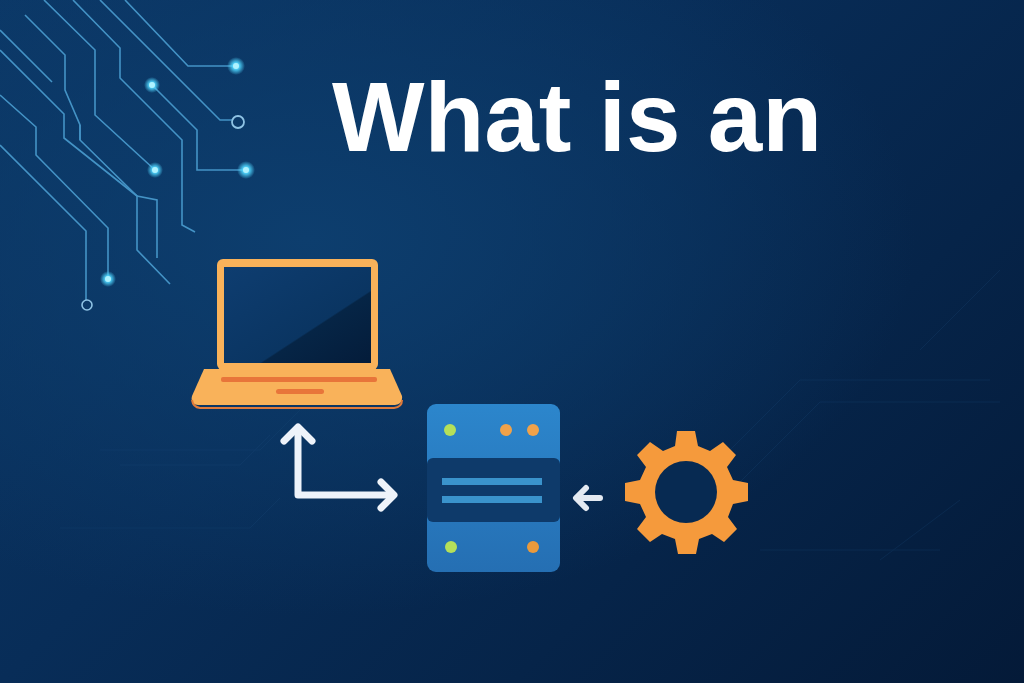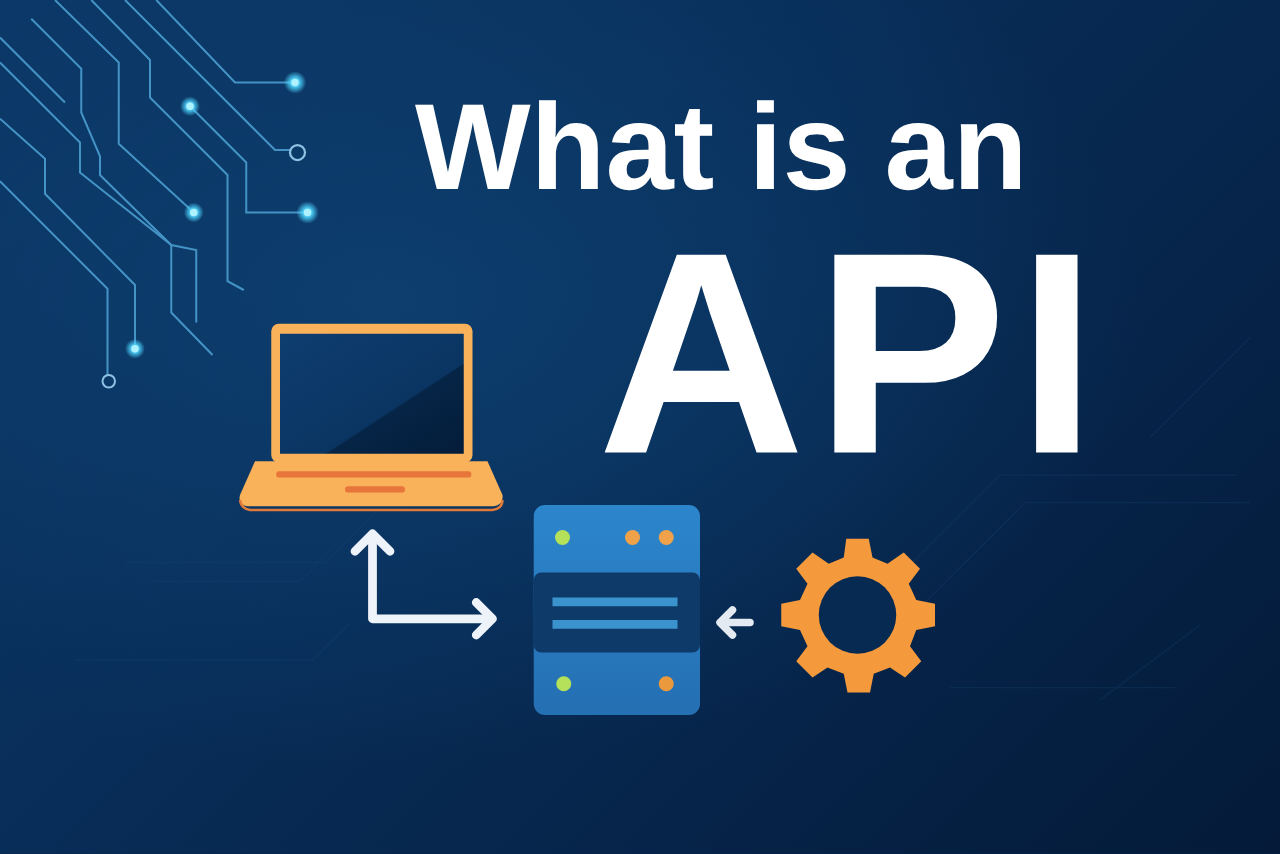--- a/index.html
+++ b/index.html
@@ -111,21 +111,20 @@
       <circle cx="246" cy="170" r="9" fill="url(#glow)"></circle>
       <circle cx="246" cy="170" r="3" fill="#aef2ff"></circle>
       <circle cx="108" cy="279" r="8" fill="url(#glow)"></circle>
       <circle cx="108" cy="279" r="3" fill="#aef2ff"></circle>
       <circle cx="238" cy="122" r="6" fill="none" stroke="#8fc3e4" stroke-width="1.8"></circle>
       <circle cx="87" cy="305" r="5" fill="none" stroke="#8fc3e4" stroke-width="1.6"></circle>
     </g>
   </svg>
 
   <div class="headline-line1">What is an</div>
-  <div class="headline-line2">API</div>
 
   <svg class="fg-svg" viewBox="0 0 1024 683">
     <defs>
       <linearGradient id="serverGrad" x1="0" y1="0" x2="0" y2="1">
         <stop offset="0%" stop-color="#2c86cc"></stop>
         <stop offset="100%" stop-color="#256fb3"></stop>
       </linearGradient>
       <linearGradient id="laptopScreen" x1="0" y1="0" x2="1" y2="1">
         <stop offset="0%" stop-color="#0e3d70"></stop>
         <stop offset="62%" stop-color="#0a3562"></stop>

